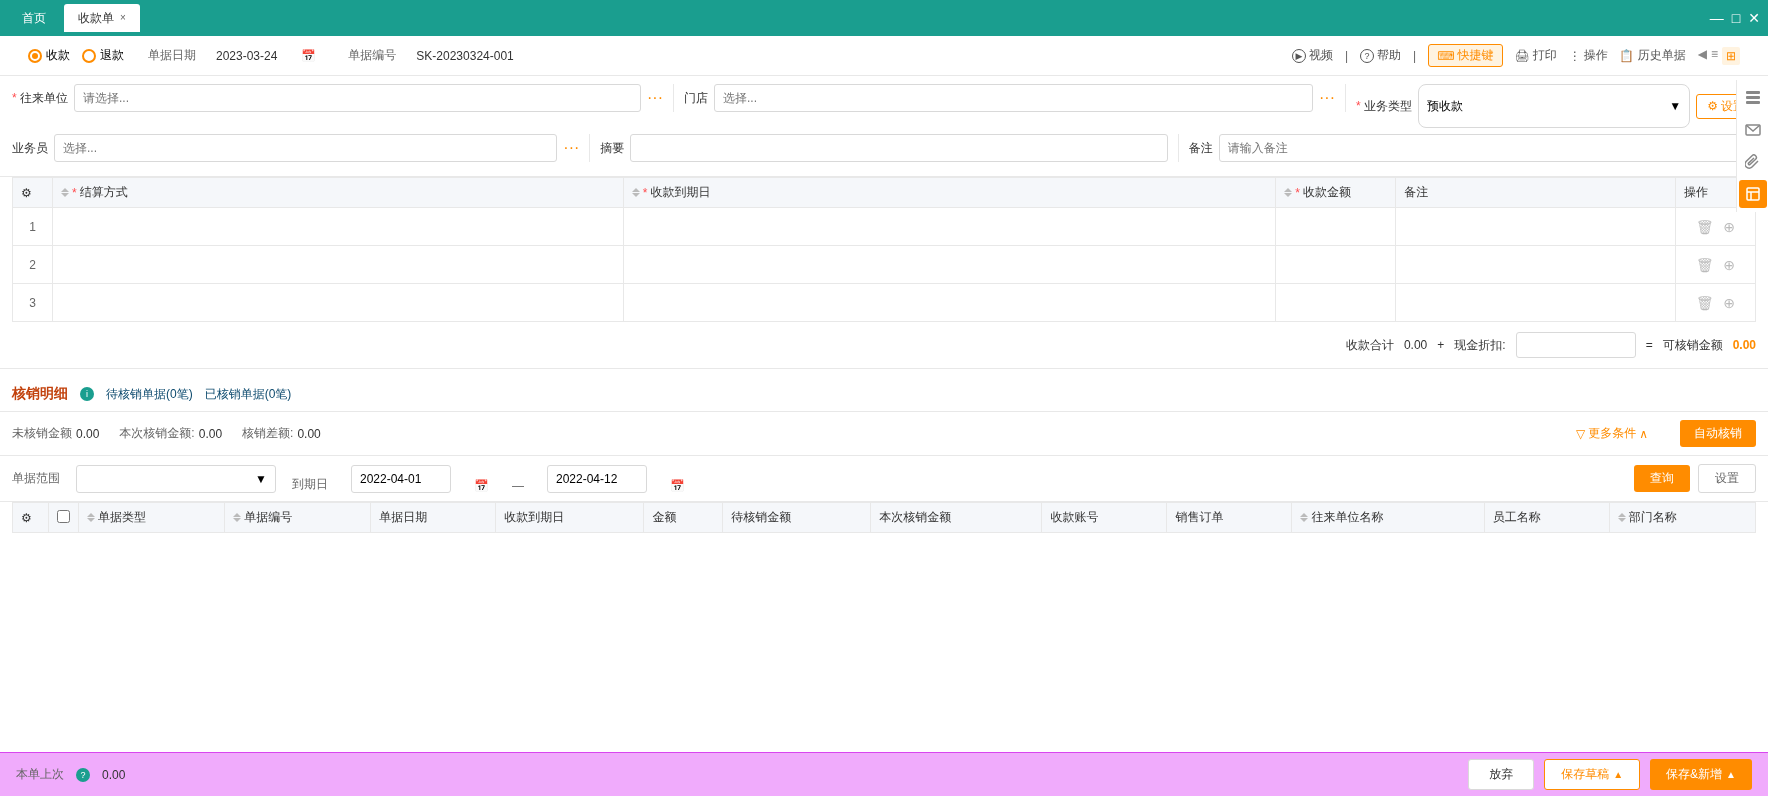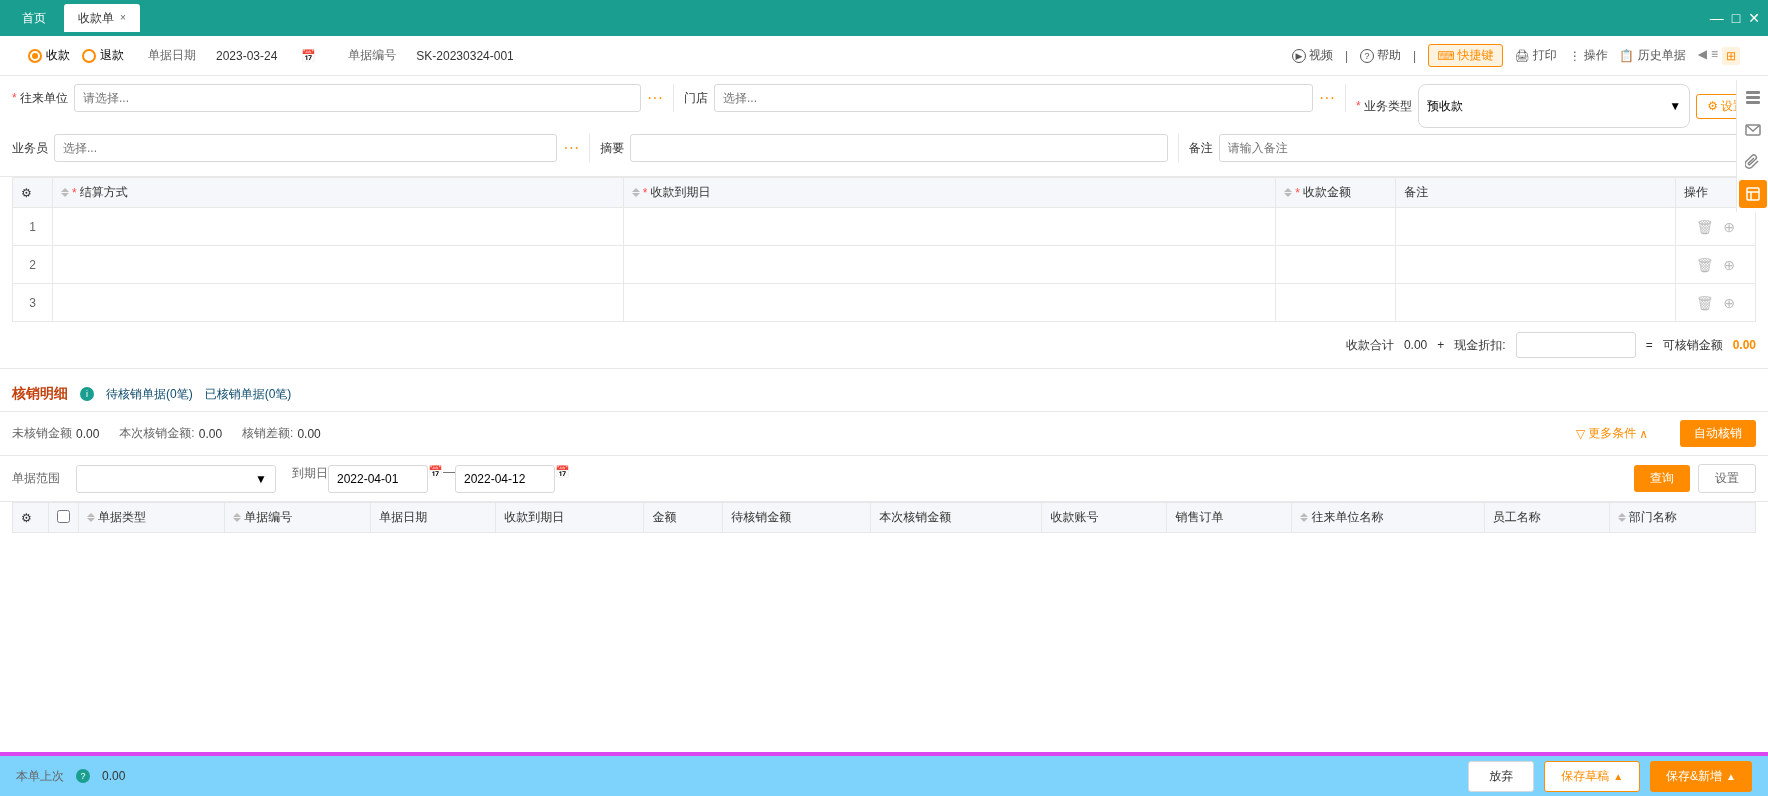--- a/index.html
+++ b/index.html
@@ -395,22 +395,22 @@
       border: 1px solid #d9d9d9;
       border-radius: 3px;
       padding: 4px 8px;
       height: 28px;
       min-width: 200px;
       justify-content: space-between;
       cursor: pointer;
     }
     .filter-date {
       display: flex;
-      align-items: flex-start;
-      gap: 0;
+      align-items: flex-end;
+      gap: 23px;
     }
     .date-input {
       border: 1px solid #d9d9d9;
       border-radius: 3px;
       padding: 4px 8px;
       height: 28px;
       width: 100px;
       outline: none;
     }
     .date-range-sep { color: #666; }
@@ -461,22 +461,22 @@
       text-align: center;
     }
 
     
     .footer {
       position: fixed;
       bottom: 0;
       left: 0;
       right: 0;
       height: 44px;
-      background: #7dd3fc;
-      border-top: 4px solid #d946ef;
+      background: #f0abfc;
+      border-top: 1px solid #d946ef;
       display: flex;
       align-items: center;
       padding: 0 16px;
       gap: 12px;
       z-index: 100;
     }
     .footer-label { color: #666; }
     .footer-val { color: #333; font-weight: 500; }
     .footer-right {
       margin-left: auto;

